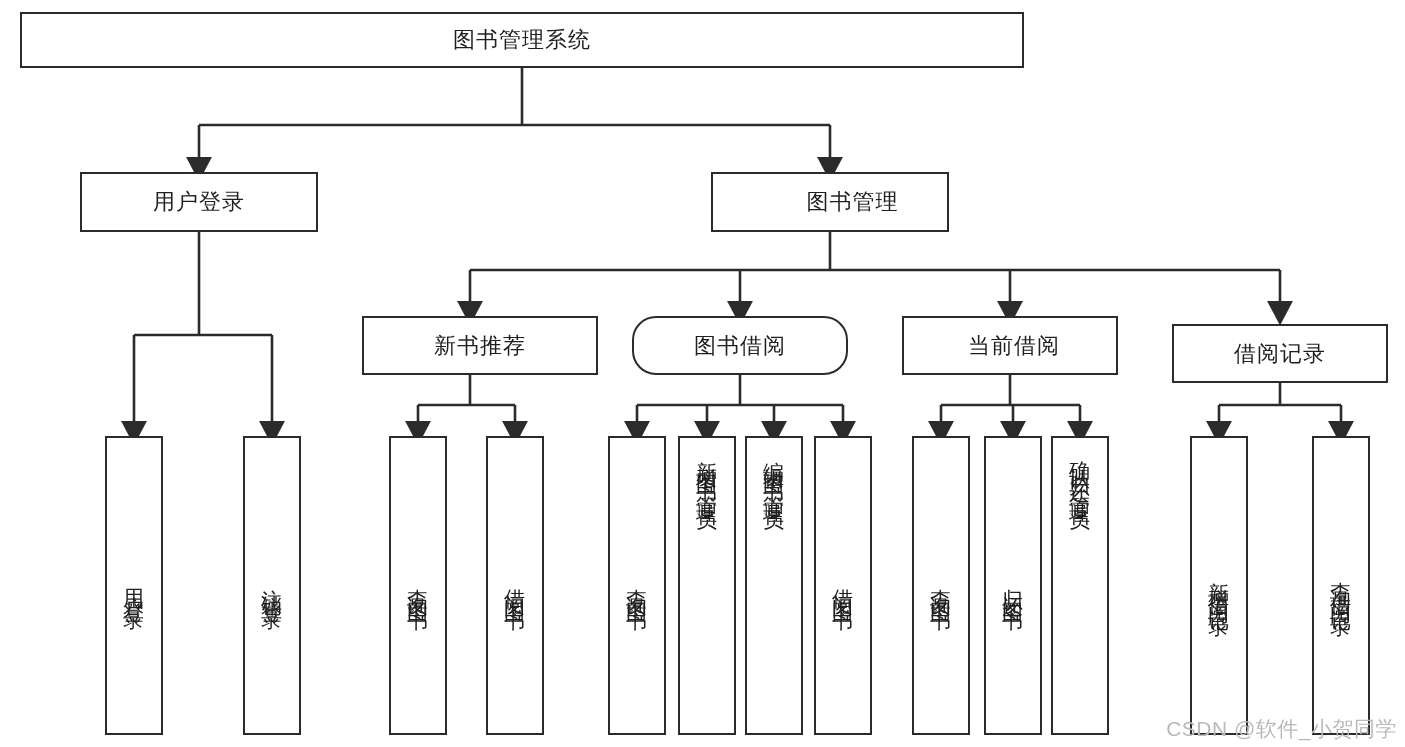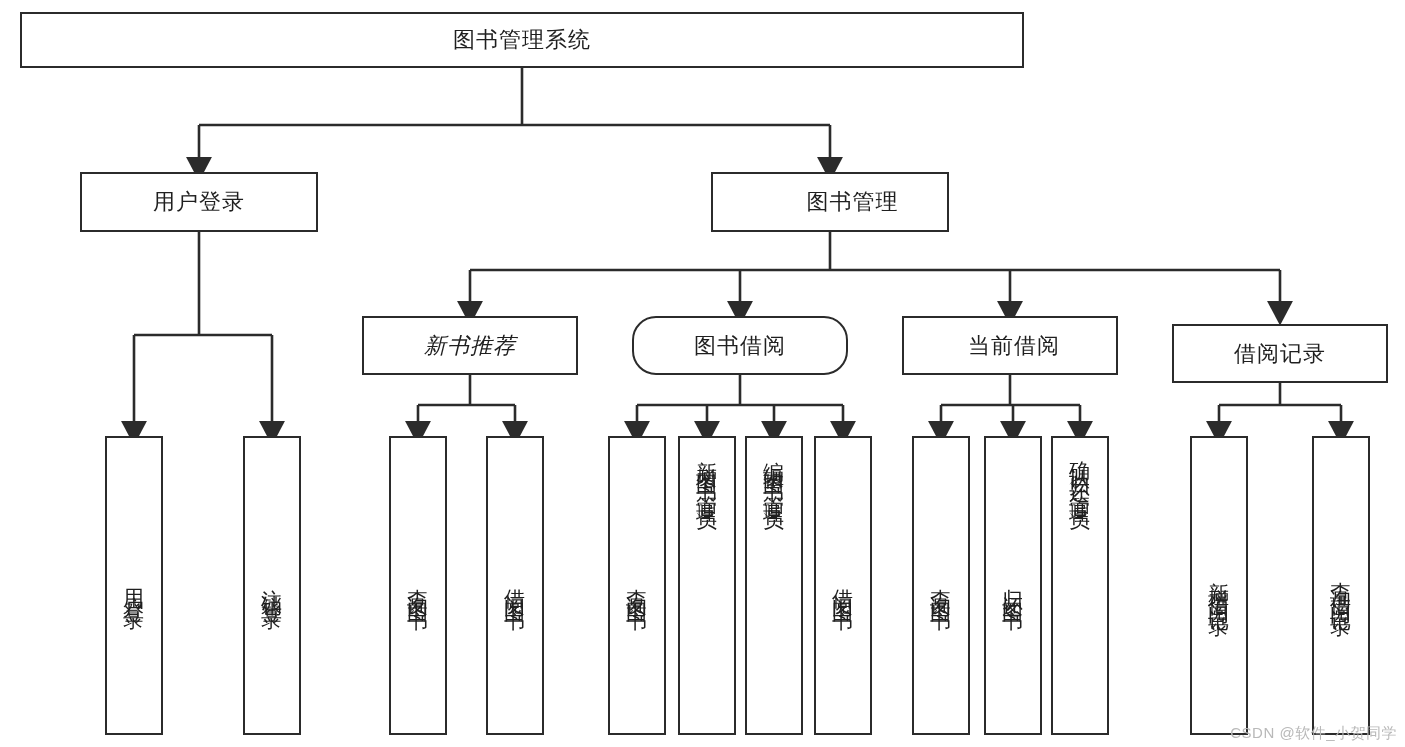--- a/index.html
+++ b/index.html
@@ -53,21 +53,21 @@
     display: block;
   }
   .h-label {
     white-space: nowrap;
     display: block;
   }
   #watermark {
     position: absolute;
     right: 8px;
     bottom: 4px;
-    font-size: 15px;
+    font-size: 21px;
     color: #b9b9b9;
     z-index: 5;
     white-space: nowrap;
     letter-spacing: 0.5px;
   }
 </style>
 </head>
 <body>
 
 <div id="canvas">
@@ -126,21 +126,21 @@
     <span class="h-label">图书管理系统</span>
   </div>
 
   <div class="node h-node" style="left:80px; top:172px; width:238px; height:60px;">
     <span class="h-label">用户登录</span>
   </div>
   <div class="node h-node" style="left:711px; top:172px; width:238px; height:60px;padding-left:45px;">
     <span class="h-label">图书管理</span>
   </div>
 
-  <div class="node h-node" style="left:362px; top:316px; width:216px; height:59px;font-style:italic;">
+  <div class="node h-node" style="left:362px; top:316px; width:236px; height:59px;">
     <span class="h-label">新书推荐</span>
   </div>
   <div class="node h-node" style="left:632px; top:316px; width:216px; height:59px;border-radius:24px;">
     <span class="h-label">图书借阅</span>
   </div>
   <div class="node h-node" style="left:902px; top:316px; width:216px; height:59px;padding-left:8px;">
     <span class="h-label">当前借阅</span>
   </div>
   <div class="node h-node" style="left:1172px; top:324px; width:216px; height:59px;">
     <span class="h-label">借阅记录</span>

